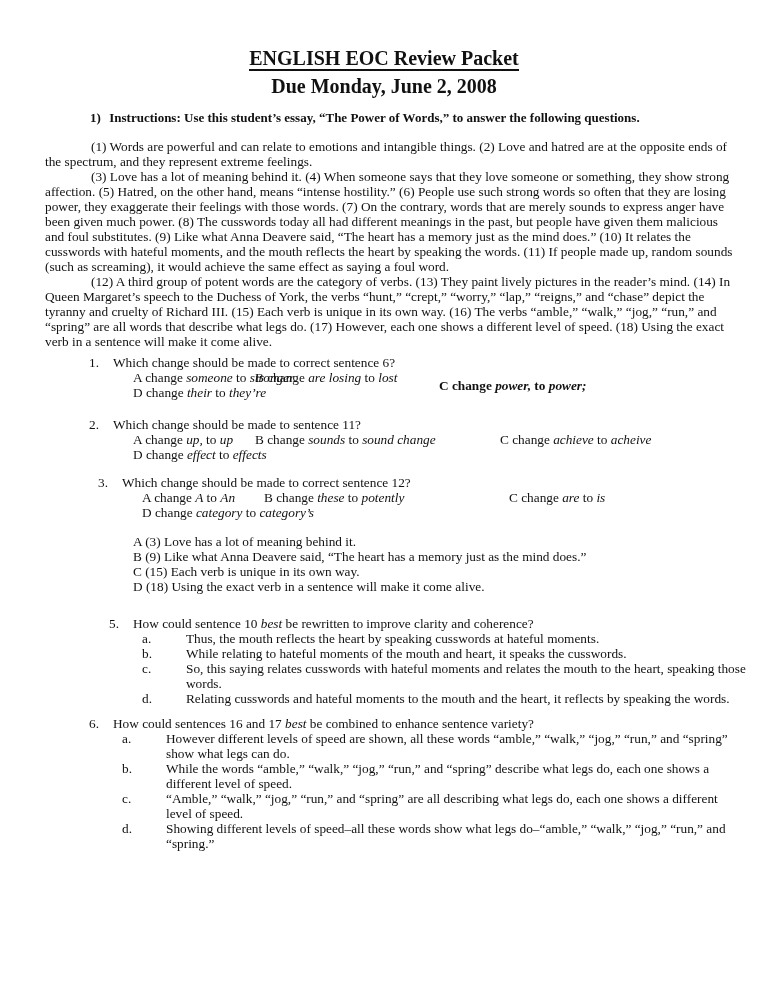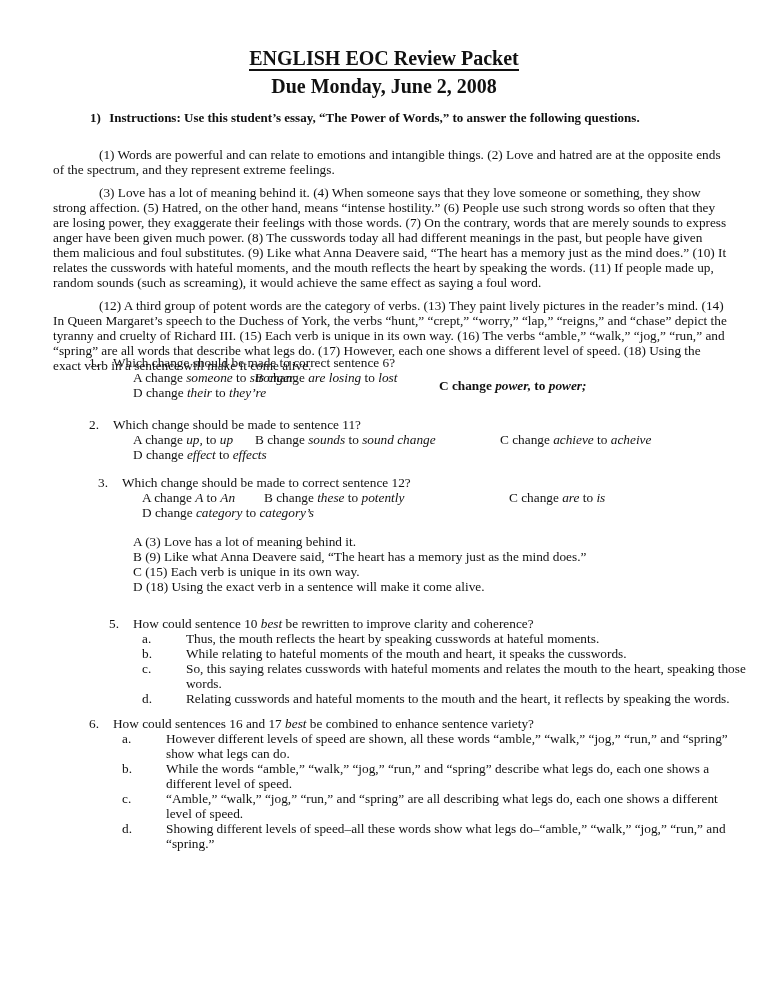--- a/index.html
+++ b/index.html
@@ -8,21 +8,21 @@
     font-family: "Liberation Serif", "DejaVu Serif", serif;
     color: #111111; font-size: 13.3px; line-height: 15px;
   }
   .page { position: absolute; left: 0; top: 0; width: 768px; height: 926px; }
   .title-block { position: absolute; top: 47px; left: 0; width: 768px; text-align: center; font-weight: bold; font-size: 20px; line-height: 22px; }
   .title-line1 { display: inline-block; border-bottom: 2px solid #111; padding-bottom: 0px; }
   .title-line2 { display: block; margin-top: 4px; }
   .instructions { position: absolute; top: 110px; left: 46px; font-weight: bold; font-size: 13px; margin-left: 44px; }
   .instructions .num { display: inline-block; width: 16px; }
   .essay { position: absolute; top: 139px; left: 45px; width: 690px; }
-  .essay p { margin: 8px; text-indent: 46px; text-align: left; }
+  .essay p { margin: 0; text-indent: 46px; text-align: left; }
   .questions { position: absolute; left: 89px; width: 650px; }
   .q { position: absolute; left: 0; width: 650px; }
   .q-stem { position: relative; }
   .q-num { display: inline-block; width: 24px; }
   .opts-grid { position: relative; margin-left: 44px; height: 30px; }
   .opts-grid span.opt { position: absolute; white-space: nowrap; }
   .opt-list { margin-left: 44px; }
   .opt-list div { white-space: nowrap; }
   .lettered { margin-left: 33px; }
   .lettered .row { display: flex; }

